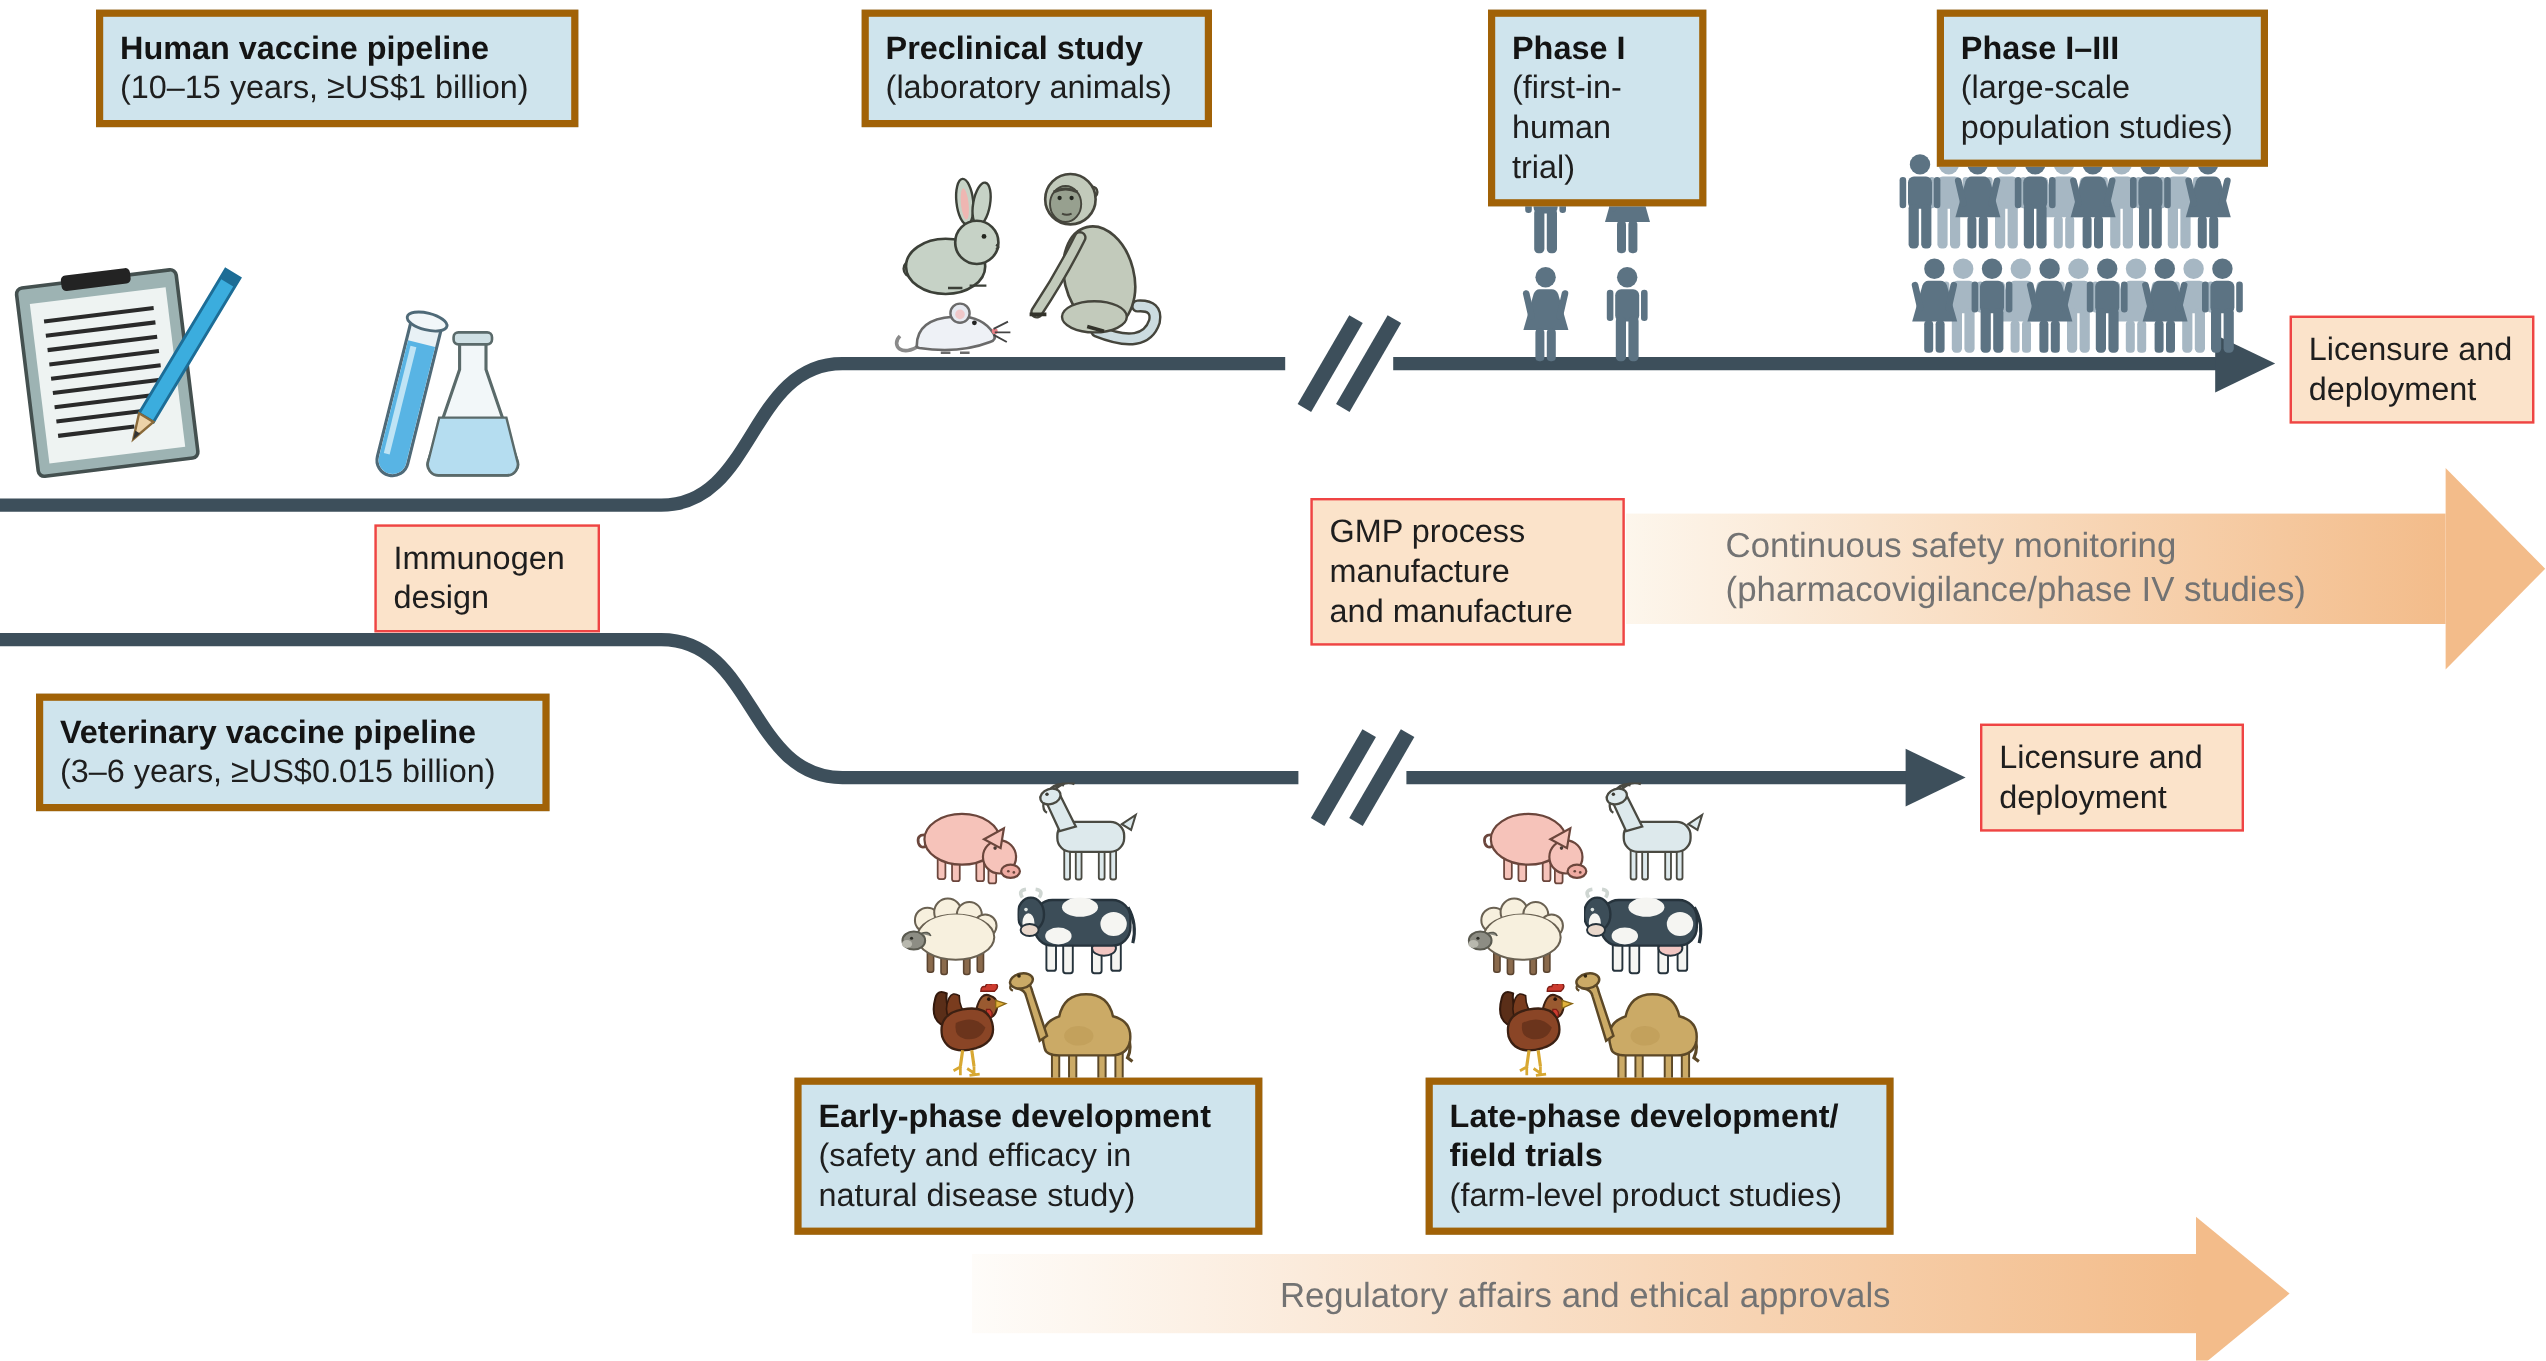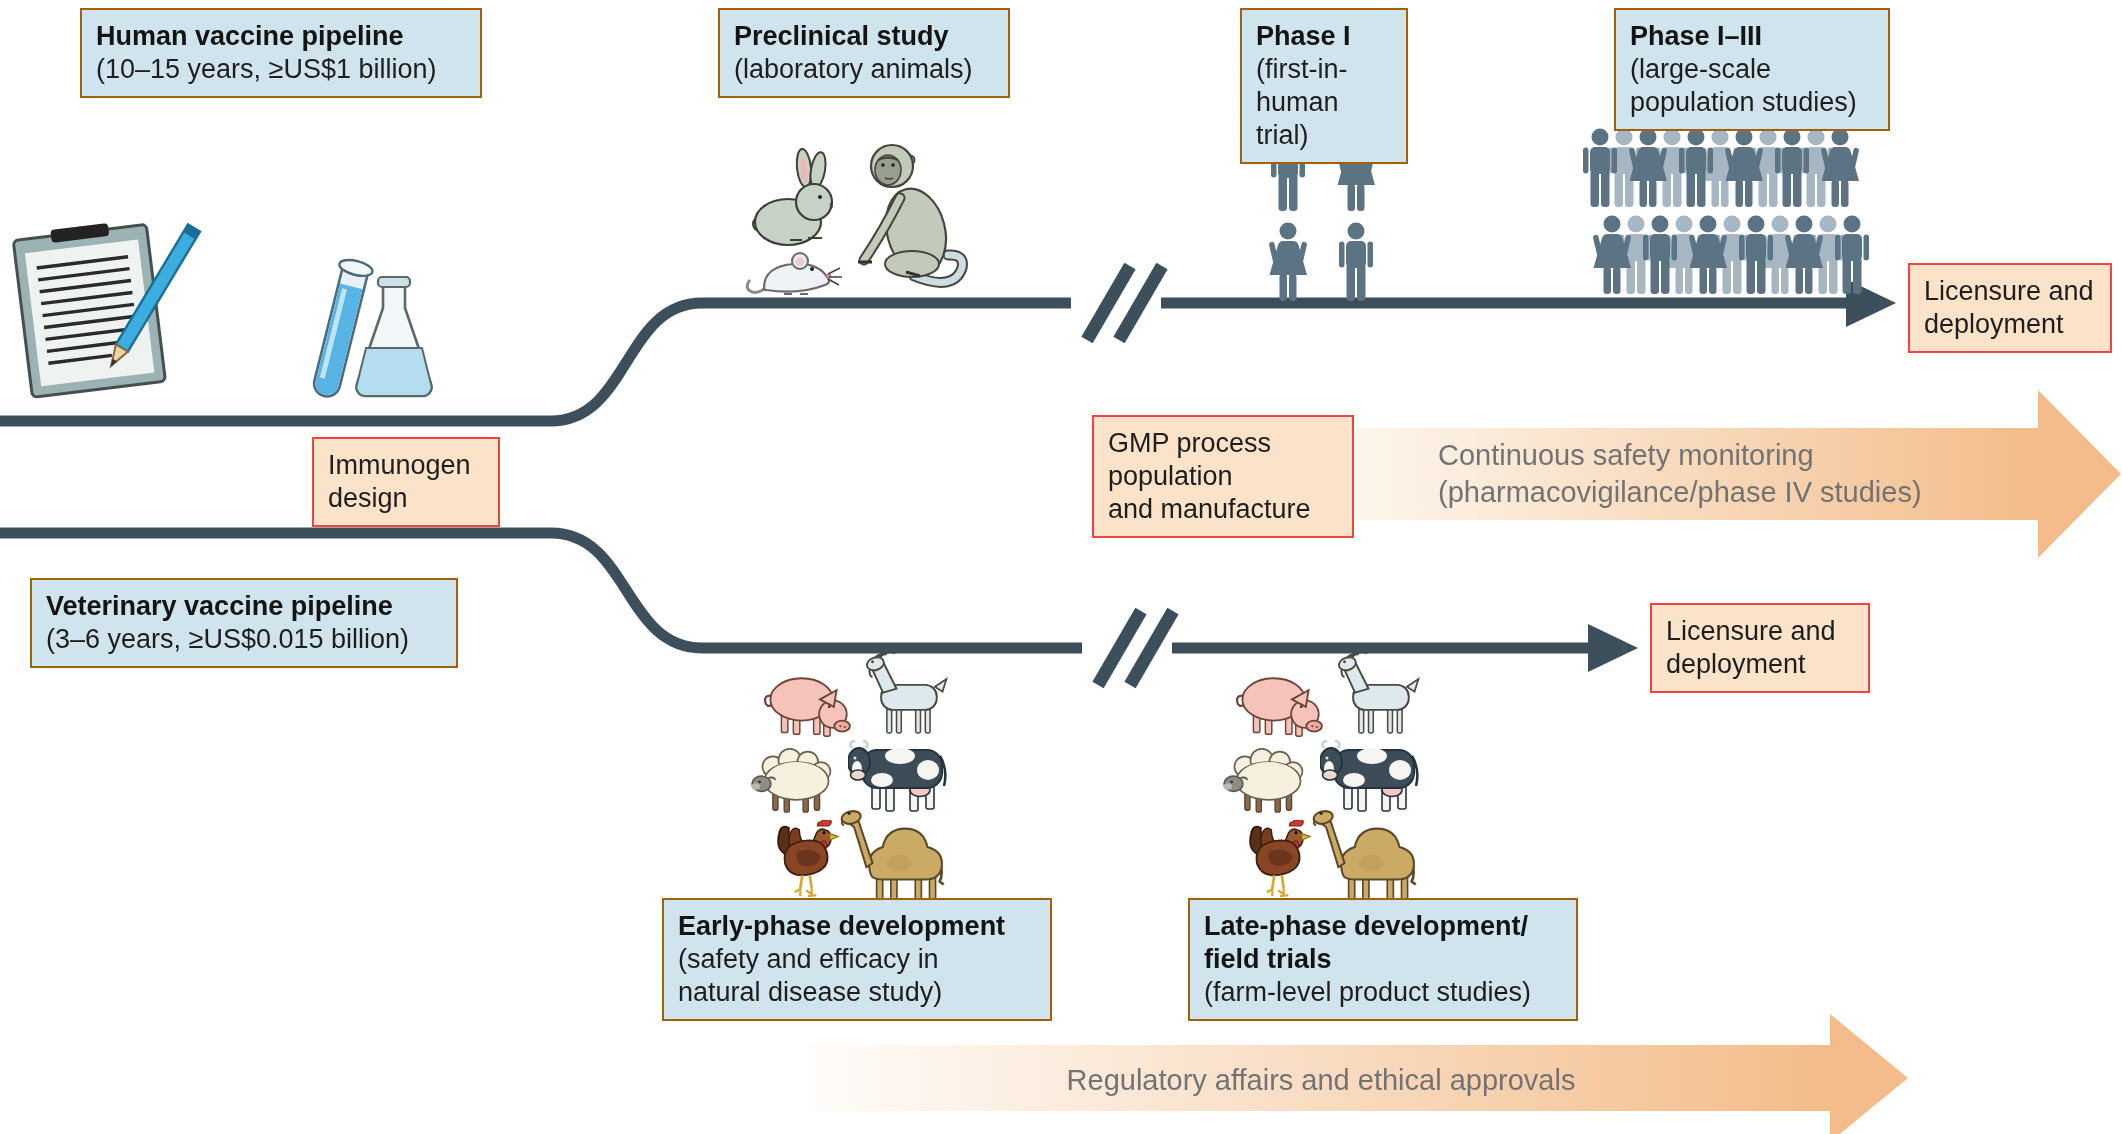--- a/index.html
+++ b/index.html
@@ -1,21 +1,21 @@
 <!DOCTYPE html>
 <html><head>
 <meta charset="utf-8">
 <style>
   html,body{margin:0;padding:0;background:#fff;}
   .canvas{position:relative;width:2122px;height:1134px;background:#ffffff;overflow:hidden;
           font-family:"Liberation Sans", sans-serif;}
   .layer{position:absolute;left:0;top:0;}
   .abs{position:absolute;}
   .box{box-sizing:border-box;position:absolute;padding:10px 14px;font-size:27px;line-height:1.22;color:#1e1e1e;z-index:5;}
-  .box-blue{background:#cfe4ed;border:2px solid #a16207;}
+  .box-blue{background:#cfe4ed;border:6px solid #a16207;}
   .box-peach{background:#fbe3ca;border:2px solid #ef4444;}
   .t{font-weight:bold;color:#141414;}
   .arrow-text{position:absolute;z-index:4;font-size:29px;line-height:1.28;color:#737373;}
   .ctr{text-align:center;}
   svg{display:block;}
 </style>
 </head>
 <body>
 
 <div class="canvas">
@@ -300,21 +300,21 @@
   <div class="box box-blue" style="left:80px;top:8px;width:402px">
     <div class="t">Human vaccine pipeline</div>
     <div>(10–15 years, ≥US$1 billion)</div>
   </div>
 
   <div class="box box-blue" style="left:718px;top:8px;width:292px">
     <div class="t">Preclinical study</div>
     <div>(laboratory animals)</div>
   </div>
 
-  <div class="box box-blue" style="left:1240px;top:8px;width:168px">
+  <div class="box box-blue" style="left:1240px;top:8px;width:182px">
     <div class="t">Phase I</div>
     <div>(first-in-</div>
     <div>human trial)</div>
   </div>
 
   <div class="box box-blue" style="left:1614px;top:8px;width:276px">
     <div class="t">Phase I–III</div>
     <div>(large-scale</div>
     <div>population studies)</div>
   </div>
@@ -337,21 +337,21 @@
   </div>
 
 
   <div class="box box-peach" style="left:312px;top:437px;width:188px">
     <div>Immunogen</div>
     <div>design</div>
   </div>
 
   <div class="box box-peach" style="left:1092px;top:415px;width:262px">
     <div>GMP process</div>
-    <div>population</div>
+    <div>manufacture</div>
     <div>and manufacture</div>
   </div>
 
   <div class="box box-peach" style="left:1908px;top:263px;width:204px">
     <div>Licensure and</div>
     <div>deployment</div>
   </div>
 
   <div class="box box-peach" style="left:1650px;top:603px;width:220px">
     <div>Licensure and</div>

